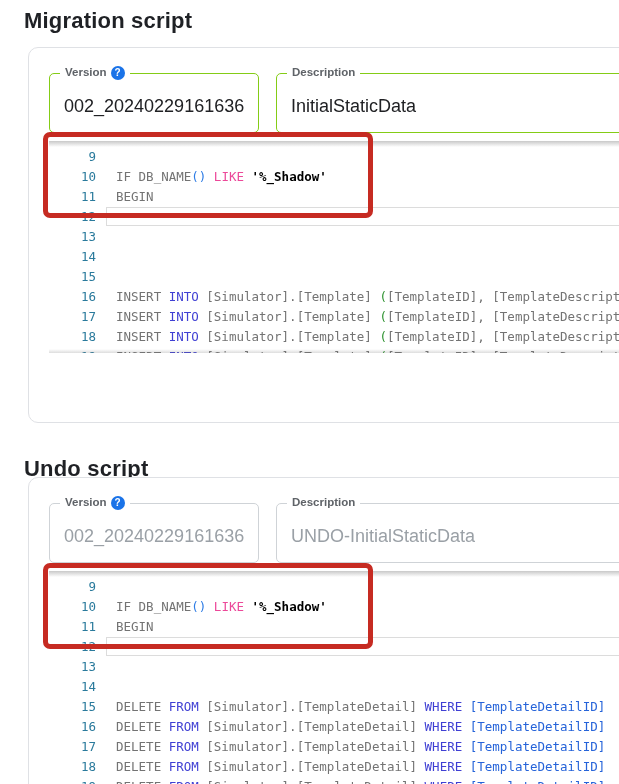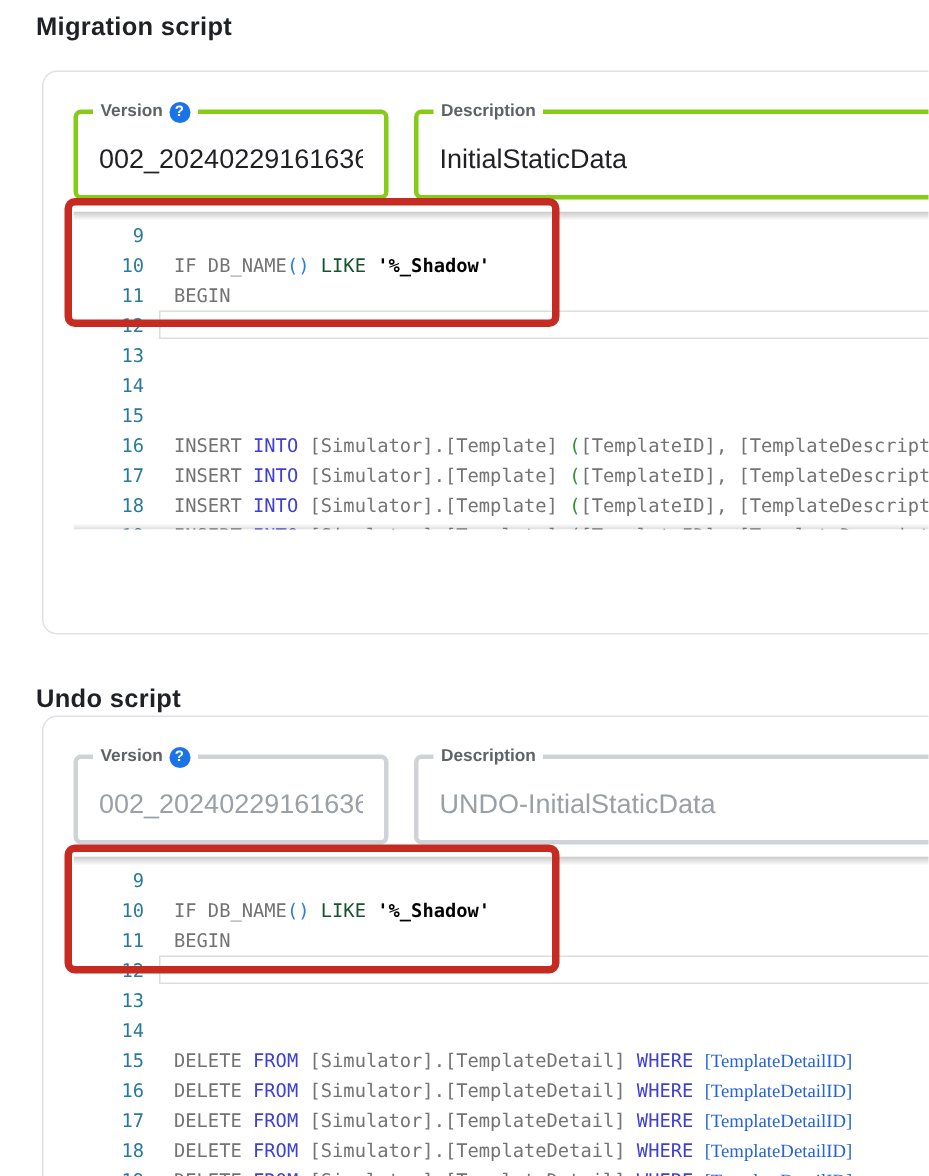--- a/index.html
+++ b/index.html
@@ -1,29 +1,29 @@
 <!DOCTYPE html>
 <html><head>
 <meta charset="utf-8">
 <style>
   * { margin:0; padding:0; box-sizing:border-box; }
   html,body { width:619px; height:784px; overflow:hidden; background:#fff;
     font-family:"Liberation Sans", sans-serif; position:relative; }
 
-  .heading { position:absolute; left:24px; font-size:17px; font-weight:700;
+  .heading { position:absolute; left:24px; font-size:22px; font-weight:700;
     color:#1f2125; letter-spacing:.2px; }
   #heading-migration { top:8px; }
   #heading-undo { top:456px; }
 
   .card { position:absolute; left:28px; width:640px; background:#fff;
     border:1px solid #dfe1e5; border-radius:10px; }
   #card-migration { top:47px; height:376px; }
   #card-undo { top:477px; height:400px; }
 
-  .field { position:absolute; top:25px; height:60px; border:3px solid #84cc16;
+  .field { position:absolute; top:25px; height:60px; border:1px solid #84cc16;
     border-radius:5px; background:#fff; }
   .field.version { left:20px; width:210px; }
   .field.description { left:247px; width:370px; }
   .field-label { position:absolute; top:-9px; left:10px; background:#fff;
     padding:0 5px; font-size:11.5px; font-weight:700; color:#5f6368;
     display:flex; align-items:center; gap:4px; line-height:15px; }
   .help-icon { width:14px; height:14px; border-radius:50%; background:#1a73e8;
     color:#fff; font-size:10px; font-weight:700; display:inline-flex;
     align-items:center; justify-content:center; }
   .field input { position:absolute; left:0; top:0; width:100%; height:100%;
@@ -44,25 +44,25 @@
   .lnum { position:absolute; left:0; top:0; width:47px; text-align:right;
     color:#2a7a9c; }
   .lcode { position:absolute; left:67px; top:0; color:#1c1c1c; }
   .curline { position:absolute; left:57px; top:0; right:-2px; height:19px;
     border:1px solid #dcdcdc; background:#fff; }
   .bfade { position:absolute; left:0; bottom:0; width:100%; height:4px;
     background:linear-gradient(to top, rgba(120,120,120,.25), rgba(0,0,0,0)); z-index:3; }
 
   .tk-plain { color:#737373; }
   .tk-kw   { color:#3f3fd3; }
-  .tk-op   { color:#14532d; }
+  .tk-op   { color:#ec4899; }
   .tk-str  { color:#000000;font-weight:bold; }
   .tk-pb   { color:#2d7ce5; }
   .tk-pg   { color:#2f9331; }
-  .tk-ib   { color:#2563d9;font-family:Liberation Serif, serif; }
+  .tk-ib   { color:#2563d9; }
 
   .red-box { position:absolute; left:43px; width:330px; height:86px;
     border:5px solid #c62b22; border-radius:7px; z-index:5; pointer-events:none; }
   #red-box-migration { top:132px; }
   #red-box-undo { top:563px; }
 </style>
 </head>
 <body>
 
 <div id="heading-migration" class="heading">Migration script</div>

